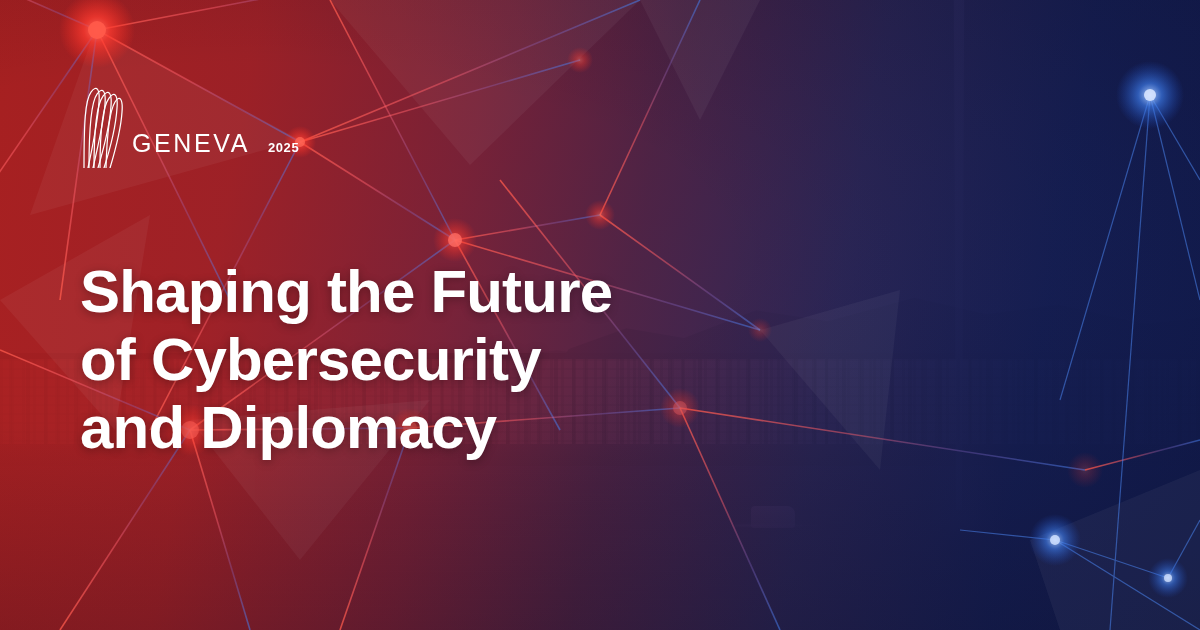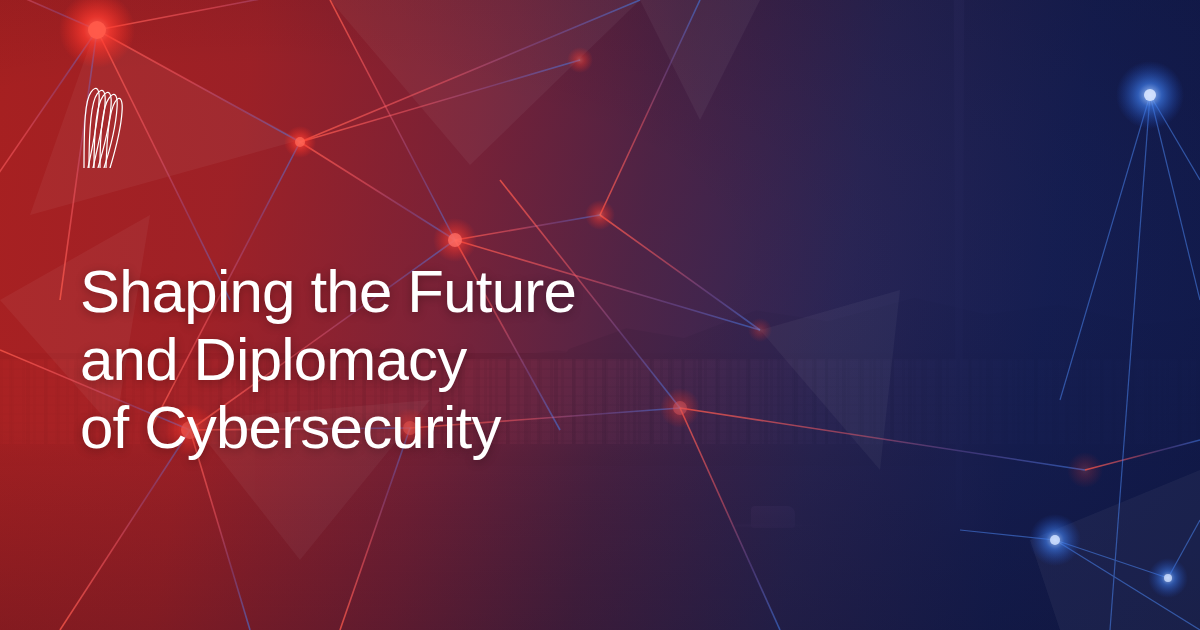--- a/index.html
+++ b/index.html
@@ -141,21 +141,21 @@
   
   .dateline{
     position:absolute;left:690px;top:148px;
     color:#ffffff;font-size:25px;font-weight:400;letter-spacing:.1px;
     text-shadow:0 1px 5px rgba(0,0,0,.35);white-space:nowrap;
   }
 
   
   .headline{
     position:absolute;left:80px;top:258px;width:760px;
-    color:#ffffff;font-size:60px;font-weight:400;line-height:68px;
+    color:#ffffff;font-size:60px;font-weight:700;line-height:68px;
     letter-spacing:-0.8px;text-shadow:0 2px 10px rgba(0,0,0,.30);
   }
   .headline .hl{display:block;white-space:nowrap;}
 </style>
 </head>
 <body>
 
 <div class="banner">
 
   <div class="photo">
@@ -284,23 +284,27 @@
         <g fill="none" stroke="#ffffff" stroke-width="1.25" stroke-linecap="round">
           <path d="M10 84 C10 40, 11 16, 17 8 C23 0, 26 6, 25 18 C24 34, 20 56, 14 84"></path>
           <path d="M15 84 C15 42, 17 18, 23 10 C29 2, 32 8, 31 20 C30 36, 25 58, 19 84"></path>
           <path d="M20 84 C20 44, 23 20, 29 12 C35 4, 38 10, 37 22 C36 38, 31 60, 24 84"></path>
           <path d="M26 84 C26 46, 29 22, 35 14 C41 6, 44 12, 43 24 C42 40, 37 62, 30 84"></path>
           <path d="M32 84 C33 48, 36 26, 41 18 C46 10, 49 16, 48 28 C47 44, 42 64, 36 84"></path>
         </g>
       </svg>
     </div>
     <div class="logo-type">
+      <div class="logo-row">
+        <span class="logo-line">GENEVA</span>
+        <span class="logo-year">2025</span>
+      </div>
     </div>
   </div>
 
 
   <div class="headline">
     <span class="hl">Shaping the Future</span>
+    <span class="hl">of Cybersecurity</span>
     <span class="hl">and Diplomacy</span>
-    <span class="hl">of Cybersecurity</span>
   </div>
 
 </div>
 
 </body></html>

